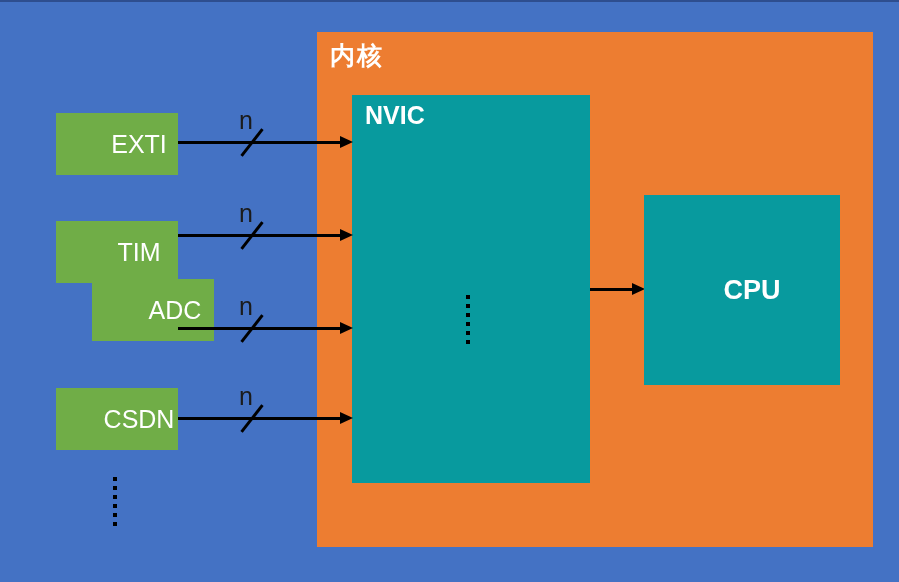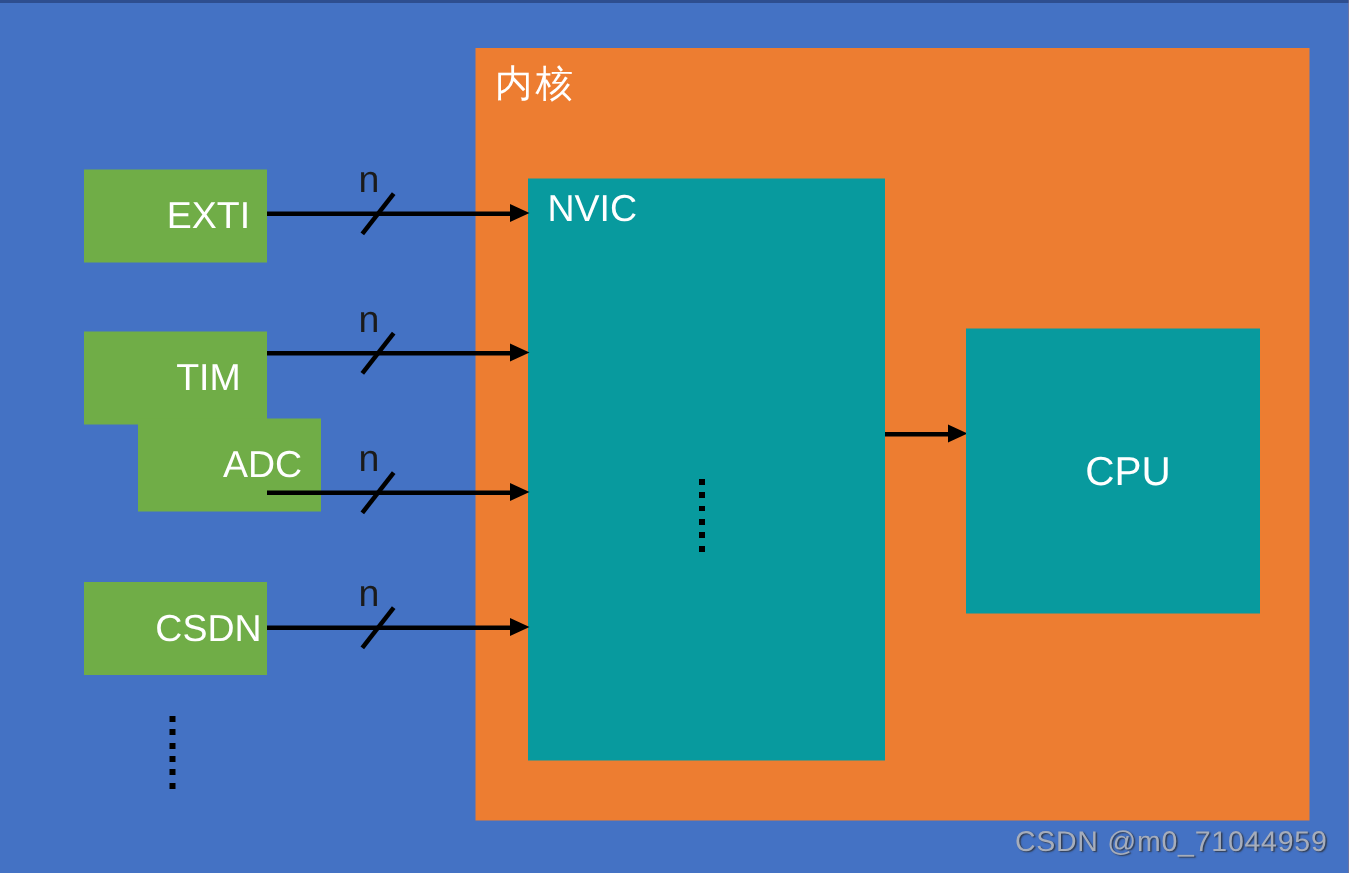--- a/index.html
+++ b/index.html
@@ -14,23 +14,23 @@
   *{margin:0;padding:0;box-sizing:border-box;}
   html,body{width:899px;height:582px;}
   body{
     font-family:"Liberation Sans","DejaVu Sans",sans-serif;
     background:var(--bg);
     position:relative;
     overflow:hidden;
   }
   .canvas{position:absolute;left:0;top:0;width:899px;height:582px;background:var(--bg);}
   .top-shade{position:absolute;left:0;top:0;width:899px;height:2px;background:rgba(20,35,80,.45);}
-  .kernel{position:absolute;left:317px;top:32px;width:556px;height:515px;background:var(--kernel);}
+  .kernel{position:absolute;left:317px;top:32px;width:556px;height:515px;background:var(--kernel);font-weight:bold;}
   .kernel-label{position:absolute;left:13px;top:7px;font-size:25px;color:var(--text);letter-spacing:2px;}
-  .module{position:absolute;background:var(--module);margin-top:24px;}
+  .module{position:absolute;background:var(--module);}
   .nvic{left:35px;top:63px;width:238px;height:388px;}
   .nvic-label{position:absolute;left:13px;top:6px;font-size:25px;color:var(--text);}
   .cpu{left:327px;top:163px;width:196px;height:190px;display:flex;align-items:center;justify-content:center;padding-left:20px;}
   .cpu-label{font-size:27px;color:var(--text);}
   .block{
     position:absolute;background:var(--block);color:var(--text);
     display:flex;align-items:center;justify-content:center;font-size:24px;padding-left:44px;
   }
   .prio{left:38px;width:168px;height:50px;}
   .prio-0{top:61px;}
@@ -122,14 +122,13 @@
     <div class="bus-slash"></div>
     <div class="bus-n">n</div>
   </div>
   <div class="bus-arrow bus-usart">
     <div class="arrow-line"></div>
     <div class="arrow-head"></div>
     <div class="bus-slash"></div>
     <div class="bus-n">n</div>
   </div>
 
-  <div class="watermark">CSDN @m0_71044959</div>
 </div>
 
 </body></html>

